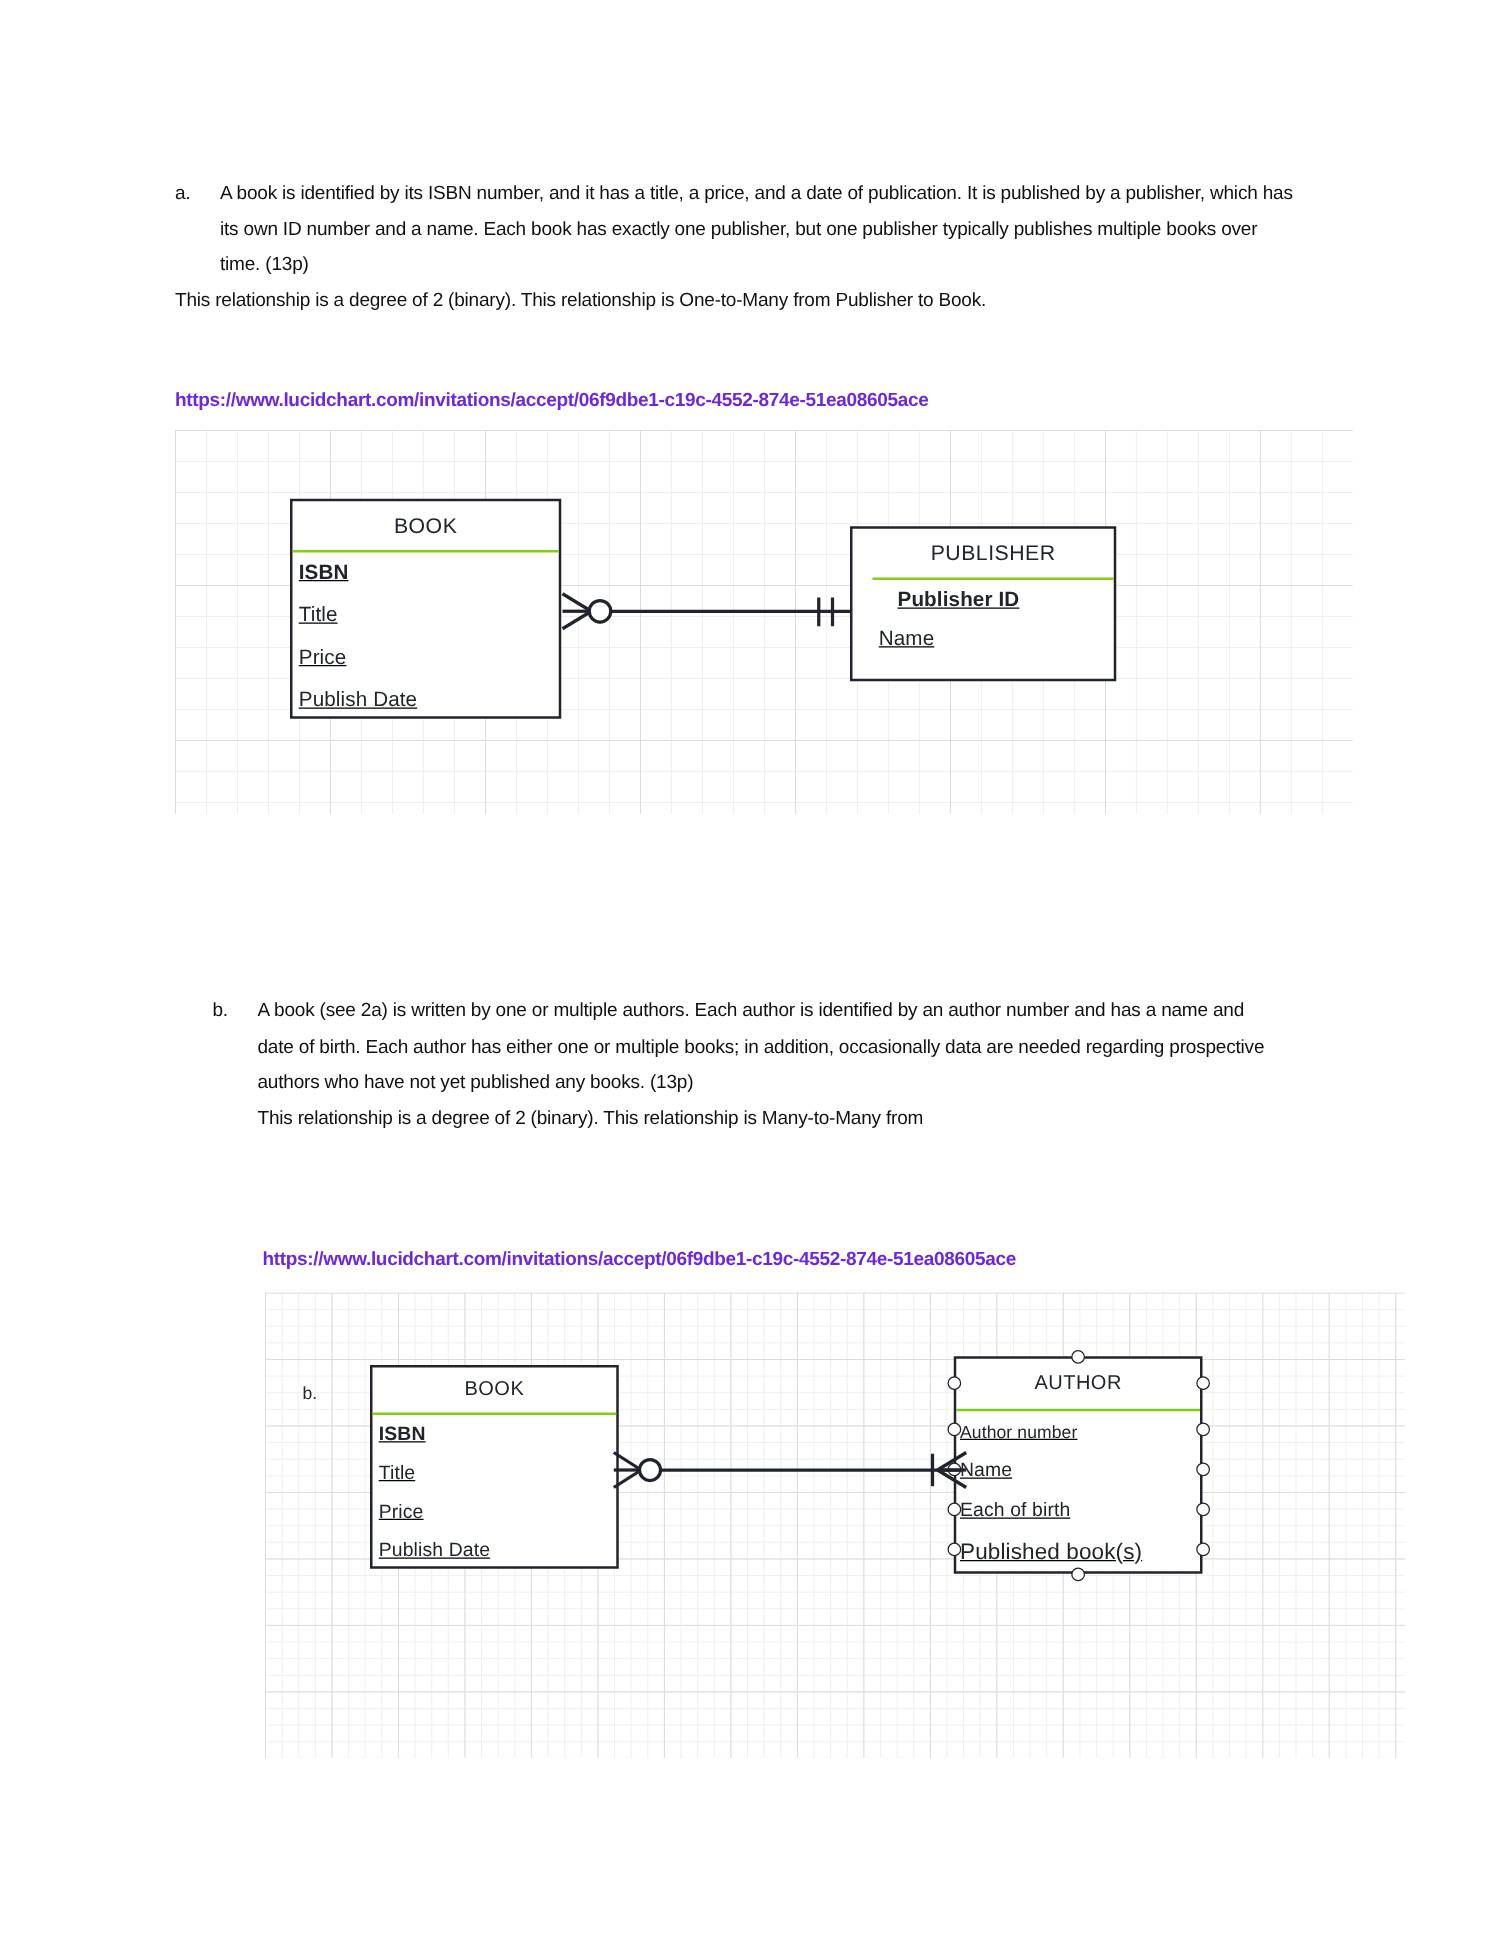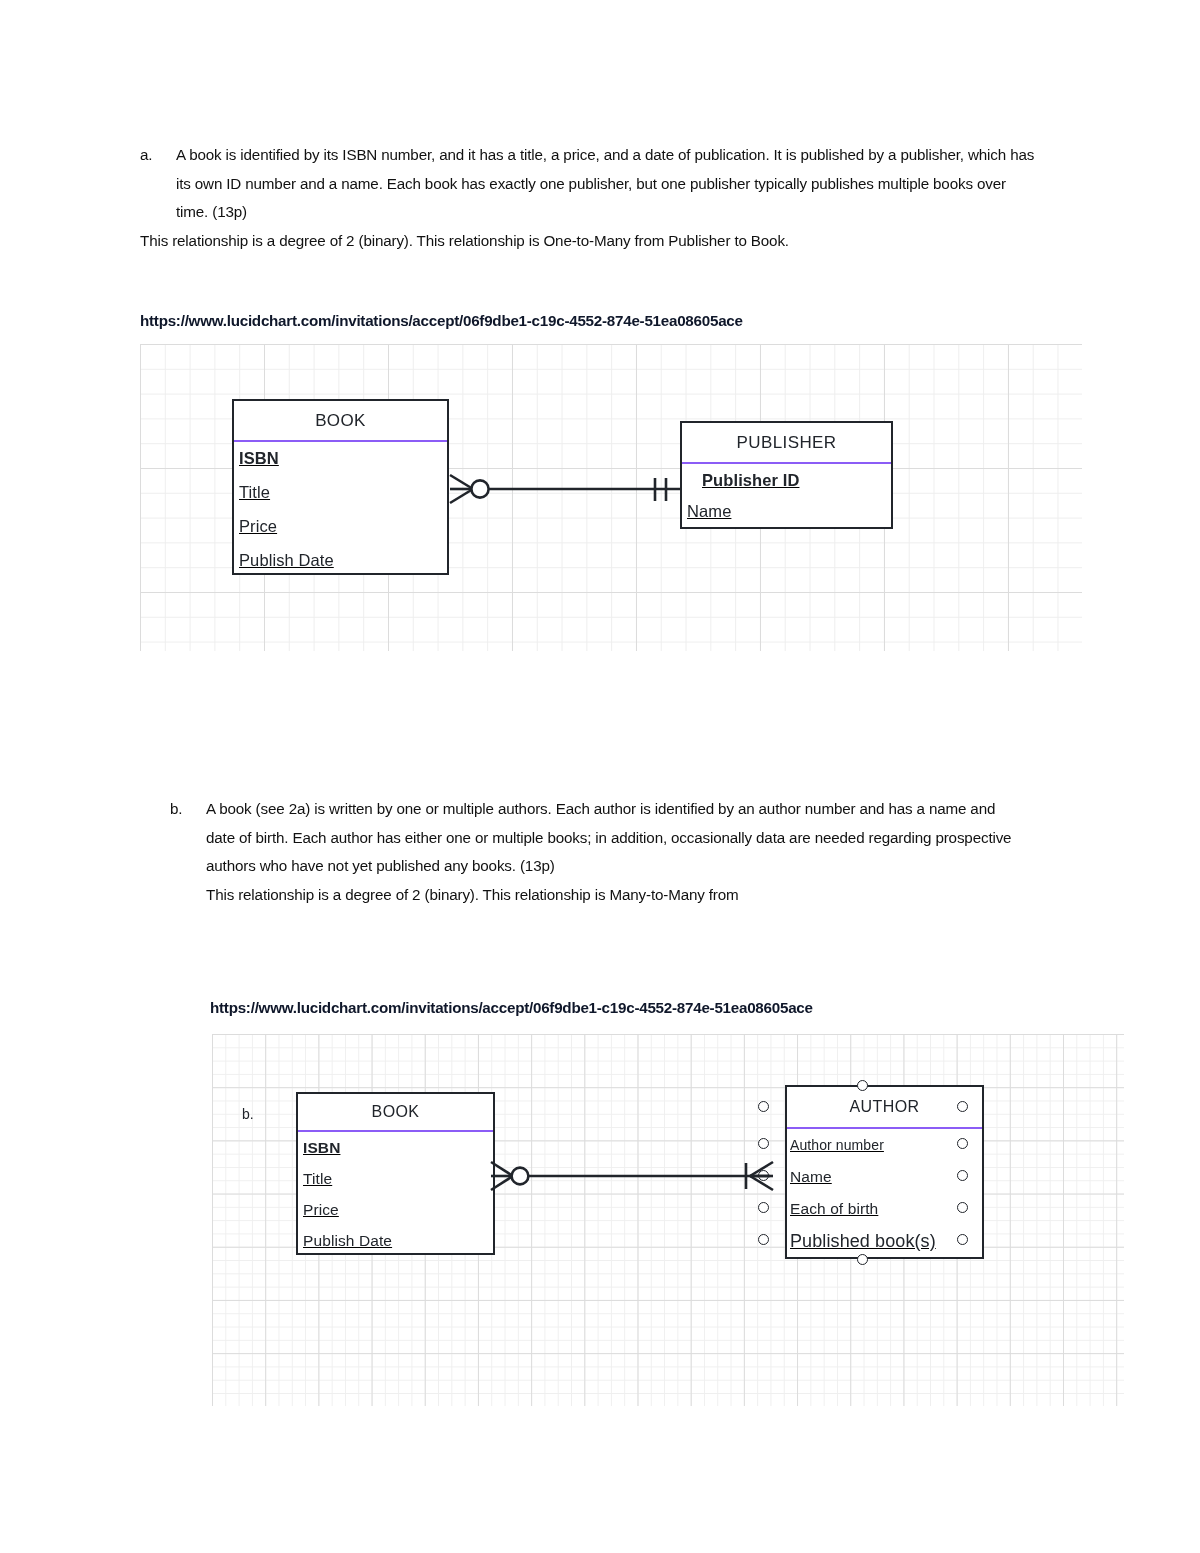--- a/index.html
+++ b/index.html
@@ -42,21 +42,21 @@
   }
   .bold-line {
     font-weight: normal;
   }
   .url-line {
     position: absolute;
     font-size: 15.2px;
     font-weight: bold;
     line-height: 26px;
     letter-spacing: -0.25px;
-    color: #0f172a;
+    color: #6d28d9;
     white-space: nowrap;
   }
 
   
   .canvas {
     position: absolute;
     background-color: #ffffff;
     background-repeat: repeat;
   }
   .canvas-a {
@@ -86,21 +86,21 @@
 
   
   .entity {
     position: absolute;
     box-sizing: border-box;
     border: 2px solid #21252b;
     background: #ffffff;
   }
   .entity-header {
     box-sizing: border-box;
-    border-bottom: 2px solid #8b5cf6;
+    border-bottom: 2px solid #84cc16;
     text-align: center;
     font-size: 17px;
     color: #21252b;
     display: flex;
     align-items: center;
     justify-content: center;
     letter-spacing: 0.4px;
   }
   .entity-attrs {
     box-sizing: border-box;
@@ -165,21 +165,21 @@
     <div class="entity" style="left:92px; top:55px; width:217px; height:176px;">
       <div class="entity-header" style="height:41px;">BOOK</div>
       <div class="entity-attrs">
         <div class="attr pk" style="height:33px;">ISBN</div>
         <div class="attr" style="height:34px;">Title</div>
         <div class="attr" style="height:34px;">Price</div>
         <div class="attr" style="height:34px;">Publish Date</div>
       </div>
     </div>
 
-    <div class="entity" style="left:540px; top:77px; width:213px; height:108px;">
+    <div class="entity" style="left:540px; top:77px; width:213px; height:124px;padding-left:16px;">
       <div class="entity-header" style="height:41px;">PUBLISHER</div>
       <div class="entity-attrs">
         <div class="attr pk" style="height:32px;margin-left:15px;">Publisher ID</div>
         <div class="attr" style="height:31px;">Name</div>
       </div>
     </div>
 
     <svg class="conn" style="left:300px; top:120px;" width="250" height="50" viewBox="0 0 250 50">
 
       <line x1="48" y1="25" x2="240" y2="25" stroke="#21252b" stroke-width="2.6"></line>
@@ -217,21 +217,21 @@
     <div class="entity" style="left:84px; top:58px; width:199px; height:163px;">
       <div class="entity-header" style="height:38px; font-size:16px;">BOOK</div>
       <div class="entity-attrs">
         <div class="attr pk" style="height:31px; font-size:15.5px;">ISBN</div>
         <div class="attr" style="height:31px; font-size:15.5px;">Title</div>
         <div class="attr" style="height:31px; font-size:15.5px;">Price</div>
         <div class="attr" style="height:31px; font-size:15.5px;">Publish Date</div>
       </div>
     </div>
 
-    <div class="entity" style="left:551px; top:51px; width:199px; height:174px;margin-left:22px;">
+    <div class="entity" style="left:551px; top:51px; width:199px; height:174px;">
       <div class="entity-header" style="height:42px; font-size:16px;">AUTHOR</div>
       <div class="entity-attrs">
         <div class="attr" style="height:32px; font-size:14px; padding-left:3px;">Author number</div>
         <div class="attr" style="height:32px; font-size:15.5px; padding-left:3px;">Name</div>
         <div class="attr" style="height:32px; font-size:15.5px; padding-left:3px;">Each of birth</div>
         <div class="attr" style="height:32px; font-size:18px; padding-left:3px;">Published book(s)</div>
       </div>
     </div>
 
     <div>

